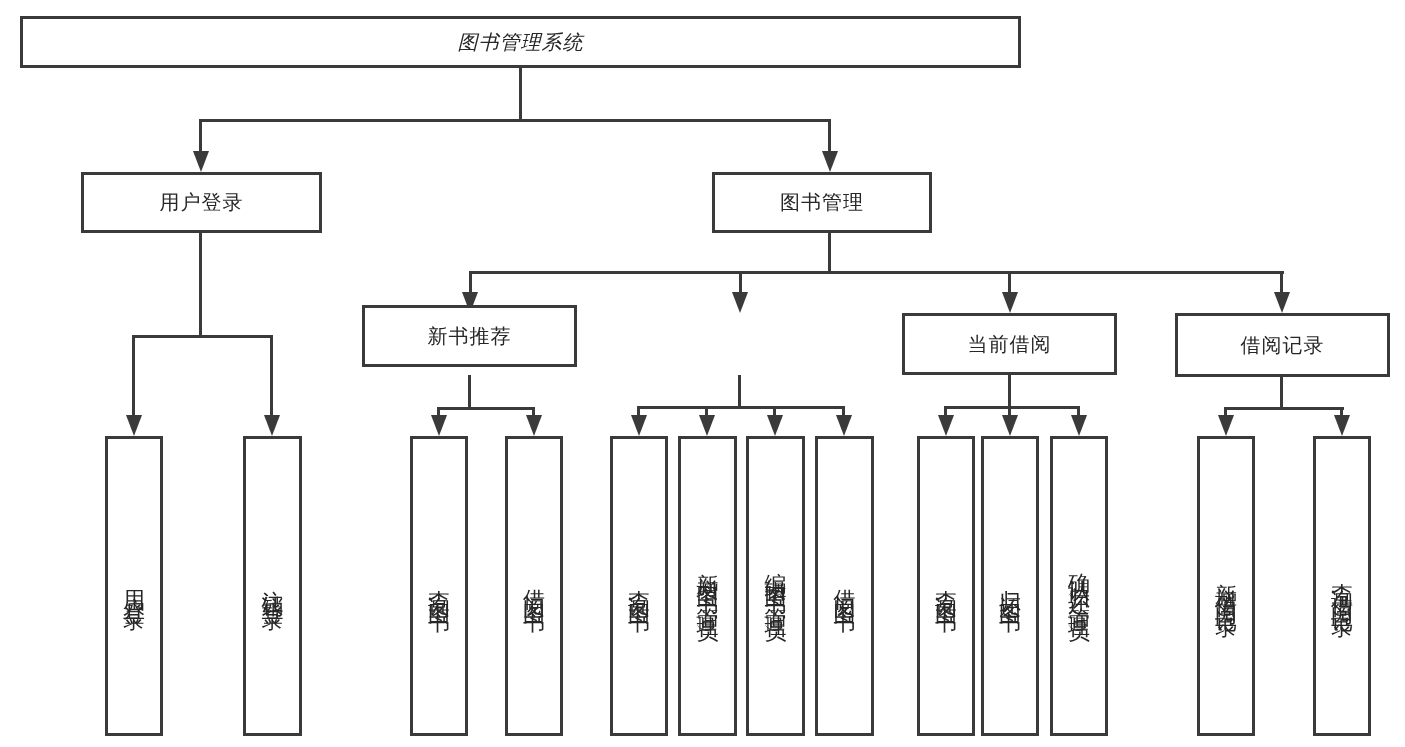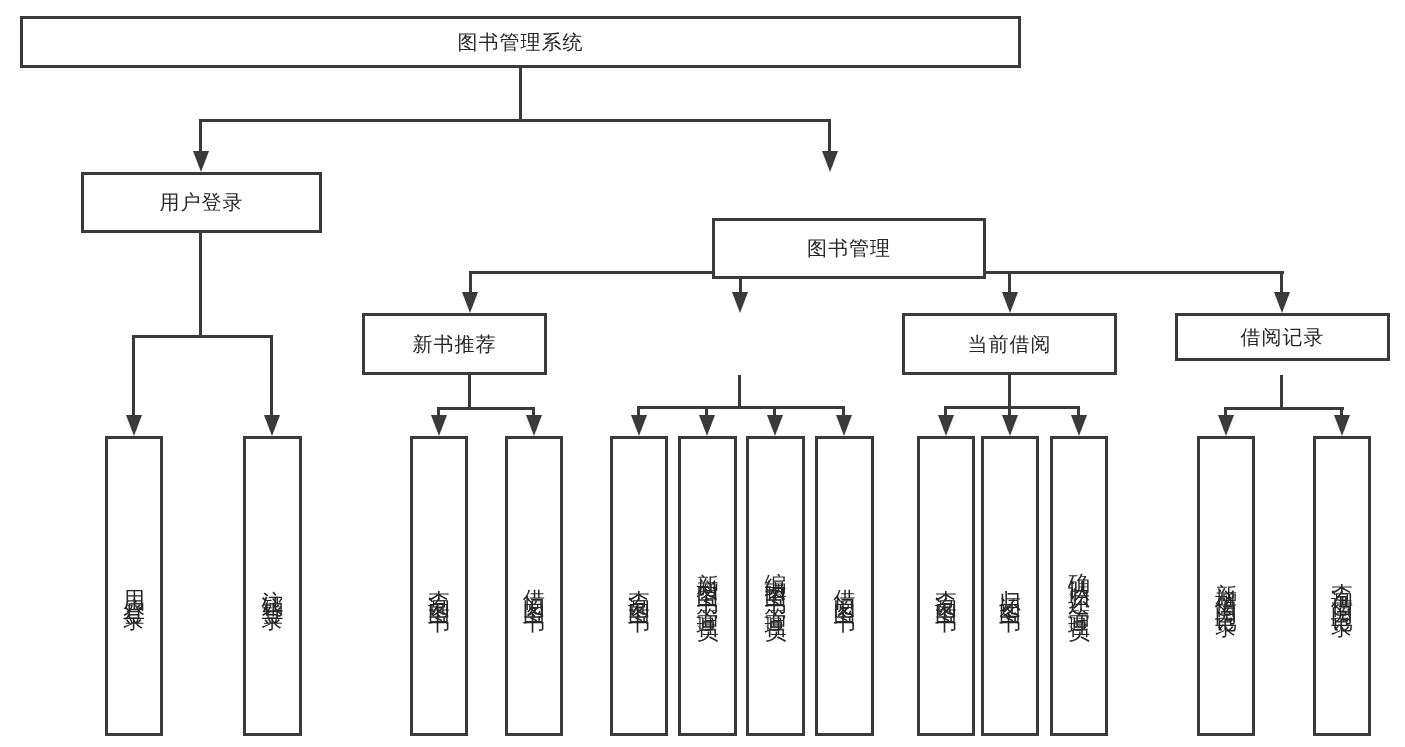--- a/index.html
+++ b/index.html
@@ -56,53 +56,53 @@
     color:var(--wm);
     letter-spacing:1px;
     z-index:3;
   }
 </style>
 </head>
 <body>
 
 <div class="canvas">
 
-  <div class="node" style="left:20px;top:16px;width:1001px;height:52px;">图书管理系统</div>
+  <div class="node" style="left:20px;top:16px;width:1001px;height:52px;font-style:italic;">图书管理系统</div>
 
   <div class="vl" style="left:519px;top:68px;height:51px;"></div>
   <div class="hl" style="left:199px;top:119px;width:632px;"></div>
   <div class="vl" style="left:199px;top:119px;height:36px;"></div>
   <div class="ar" style="left:193px;top:151px;"></div>
   <div class="vl" style="left:828px;top:119px;height:36px;"></div>
   <div class="ar" style="left:822px;top:151px;"></div>
 
   <div class="node" style="left:81px;top:172px;width:241px;height:61px;">用户登录</div>
-  <div class="node" style="left:712px;top:172px;width:274px;height:61px;margin-top:46px;">图书管理</div>
+  <div class="node" style="left:712px;top:172px;width:220px;height:61px;">图书管理</div>
 
   <div class="vl" style="left:199px;top:233px;height:102px;"></div>
   <div class="hl" style="left:132px;top:335px;width:141px;"></div>
   <div class="vl" style="left:132px;top:335px;height:82px;"></div>
   <div class="ar" style="left:126px;top:415px;"></div>
   <div class="vl" style="left:270px;top:335px;height:82px;"></div>
   <div class="ar" style="left:264px;top:415px;"></div>
 
   <div class="vl" style="left:828px;top:233px;height:38px;"></div>
   <div class="hl" style="left:469px;top:271px;width:815px;"></div>
   <div class="vl" style="left:469px;top:271px;height:24px;"></div>
   <div class="ar" style="left:462px;top:292px;"></div>
   <div class="vl" style="left:739px;top:271px;height:24px;"></div>
   <div class="ar" style="left:732px;top:292px;"></div>
   <div class="vl" style="left:1008px;top:271px;height:24px;"></div>
   <div class="ar" style="left:1002px;top:292px;"></div>
   <div class="vl" style="left:1280px;top:271px;height:24px;"></div>
   <div class="ar" style="left:1274px;top:292px;"></div>
 
-  <div class="node" style="left:362px;top:313px;width:185px;height:62px;">新书推荐</div>
+  <div class="node" style="left:362px;top:305px;width:215px;height:62px;">新书推荐</div>
   <div class="node" style="left:902px;top:313px;width:215px;height:62px;">当前借阅</div>
-  <div class="node" style="left:1175px;top:313px;width:215px;height:48px;">借阅记录</div>
+  <div class="node" style="left:1175px;top:313px;width:215px;height:64px;">借阅记录</div>
 
   <div class="vl" style="left:468px;top:375px;height:33px;"></div>
   <div class="hl" style="left:437px;top:407px;width:98px;"></div>
   <div class="vl" style="left:437px;top:407px;height:10px;"></div>
   <div class="ar" style="left:431px;top:415px;"></div>
   <div class="vl" style="left:532px;top:407px;height:10px;"></div>
   <div class="ar" style="left:526px;top:415px;"></div>
 
   <div class="vl" style="left:738px;top:375px;height:32px;"></div>
   <div class="hl" style="left:637px;top:406px;width:208px;"></div>

